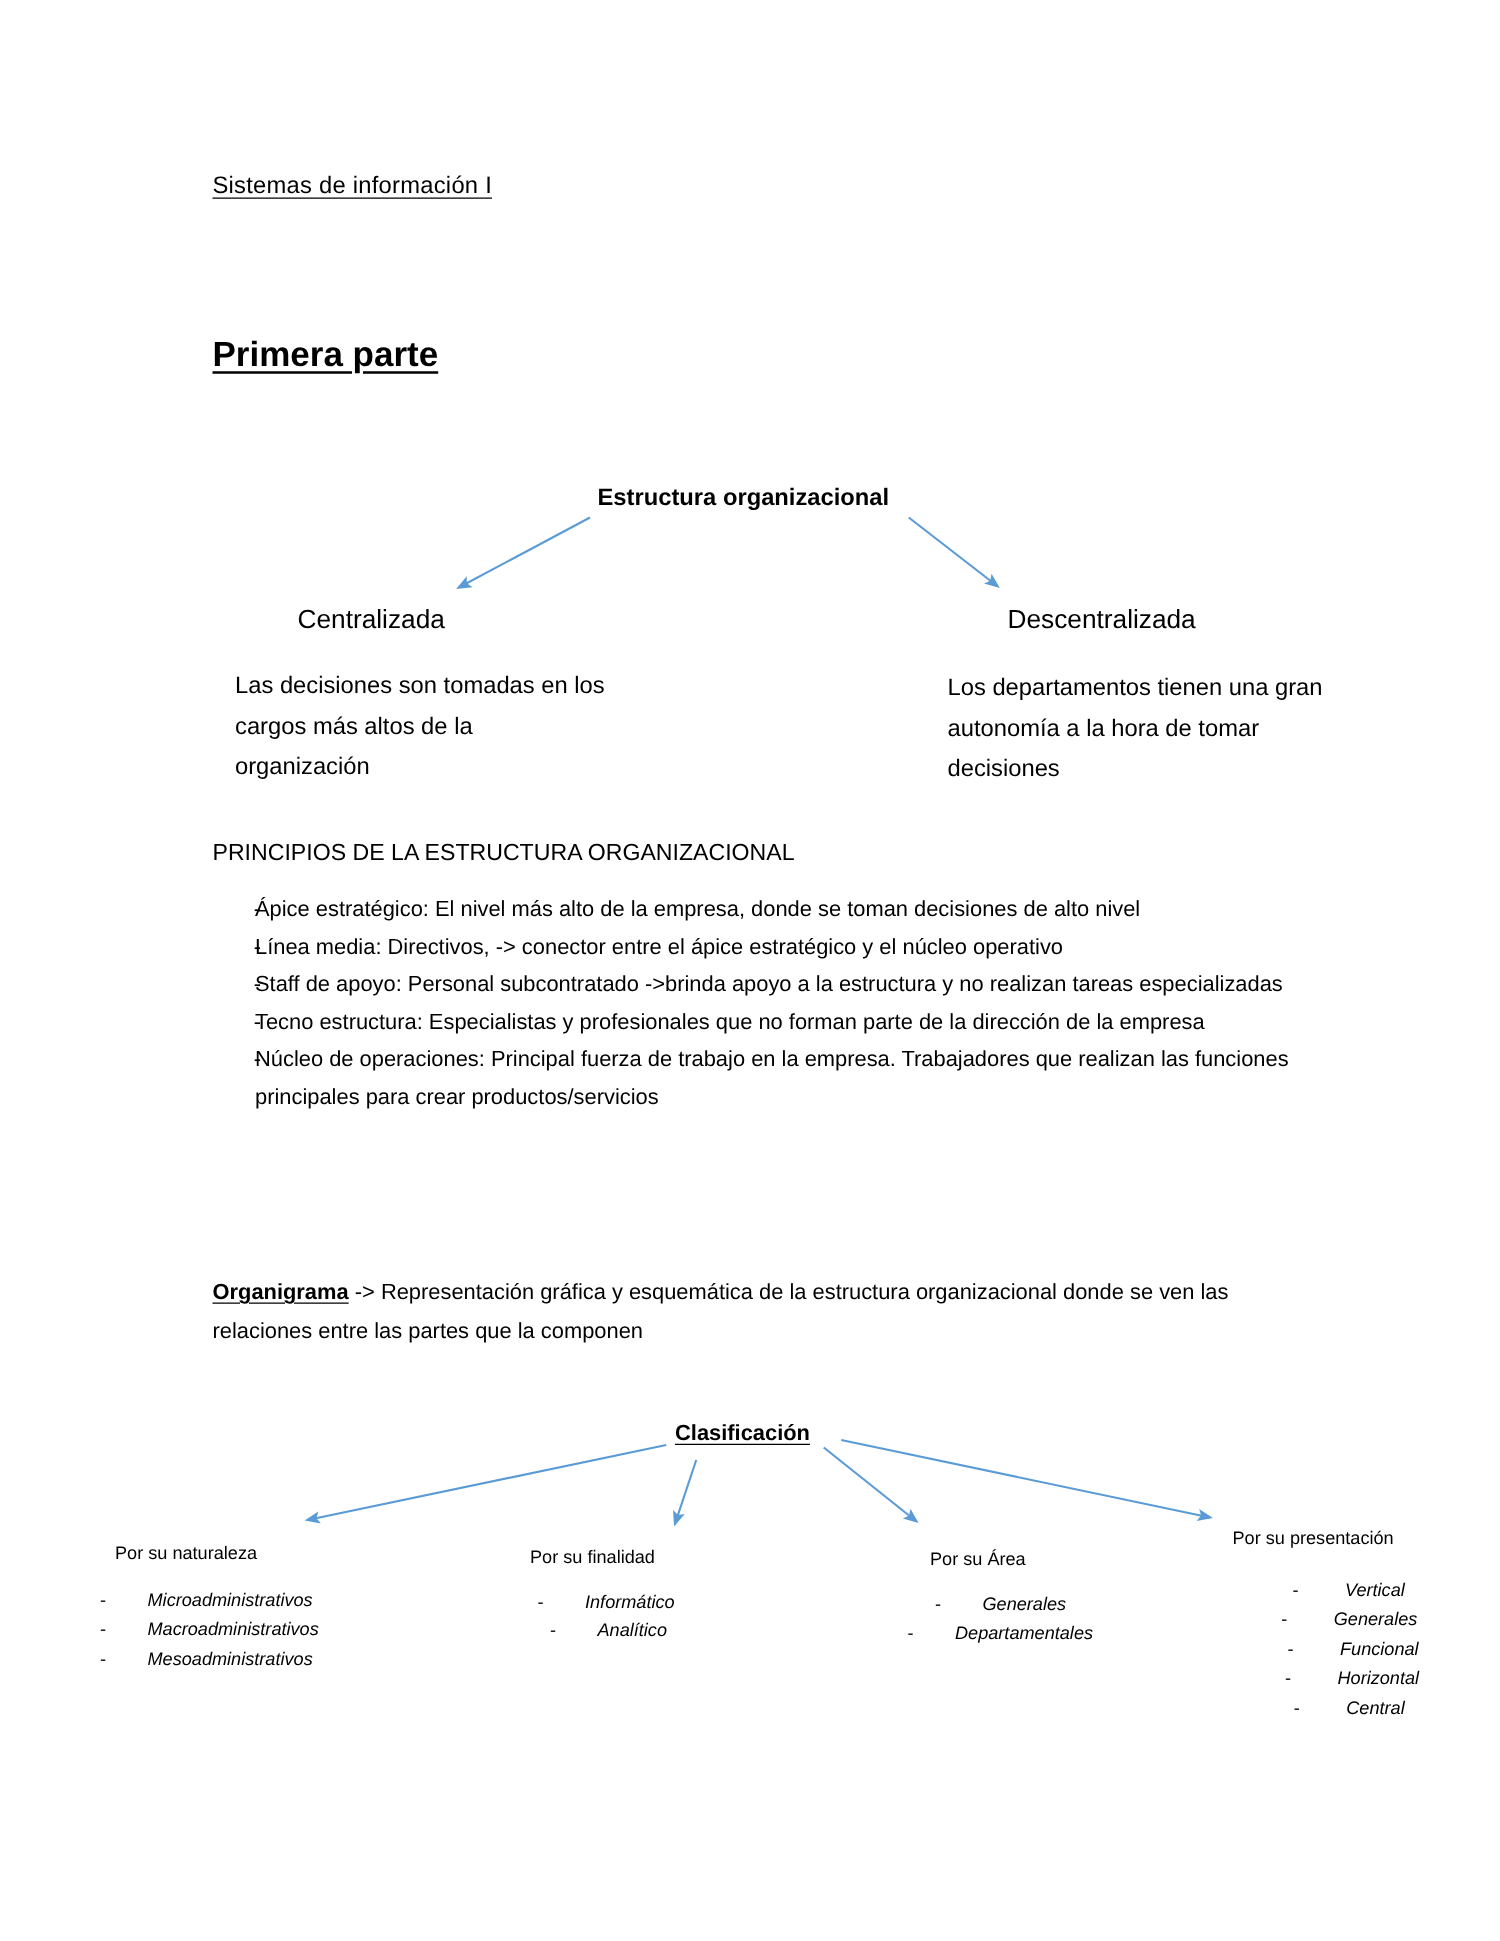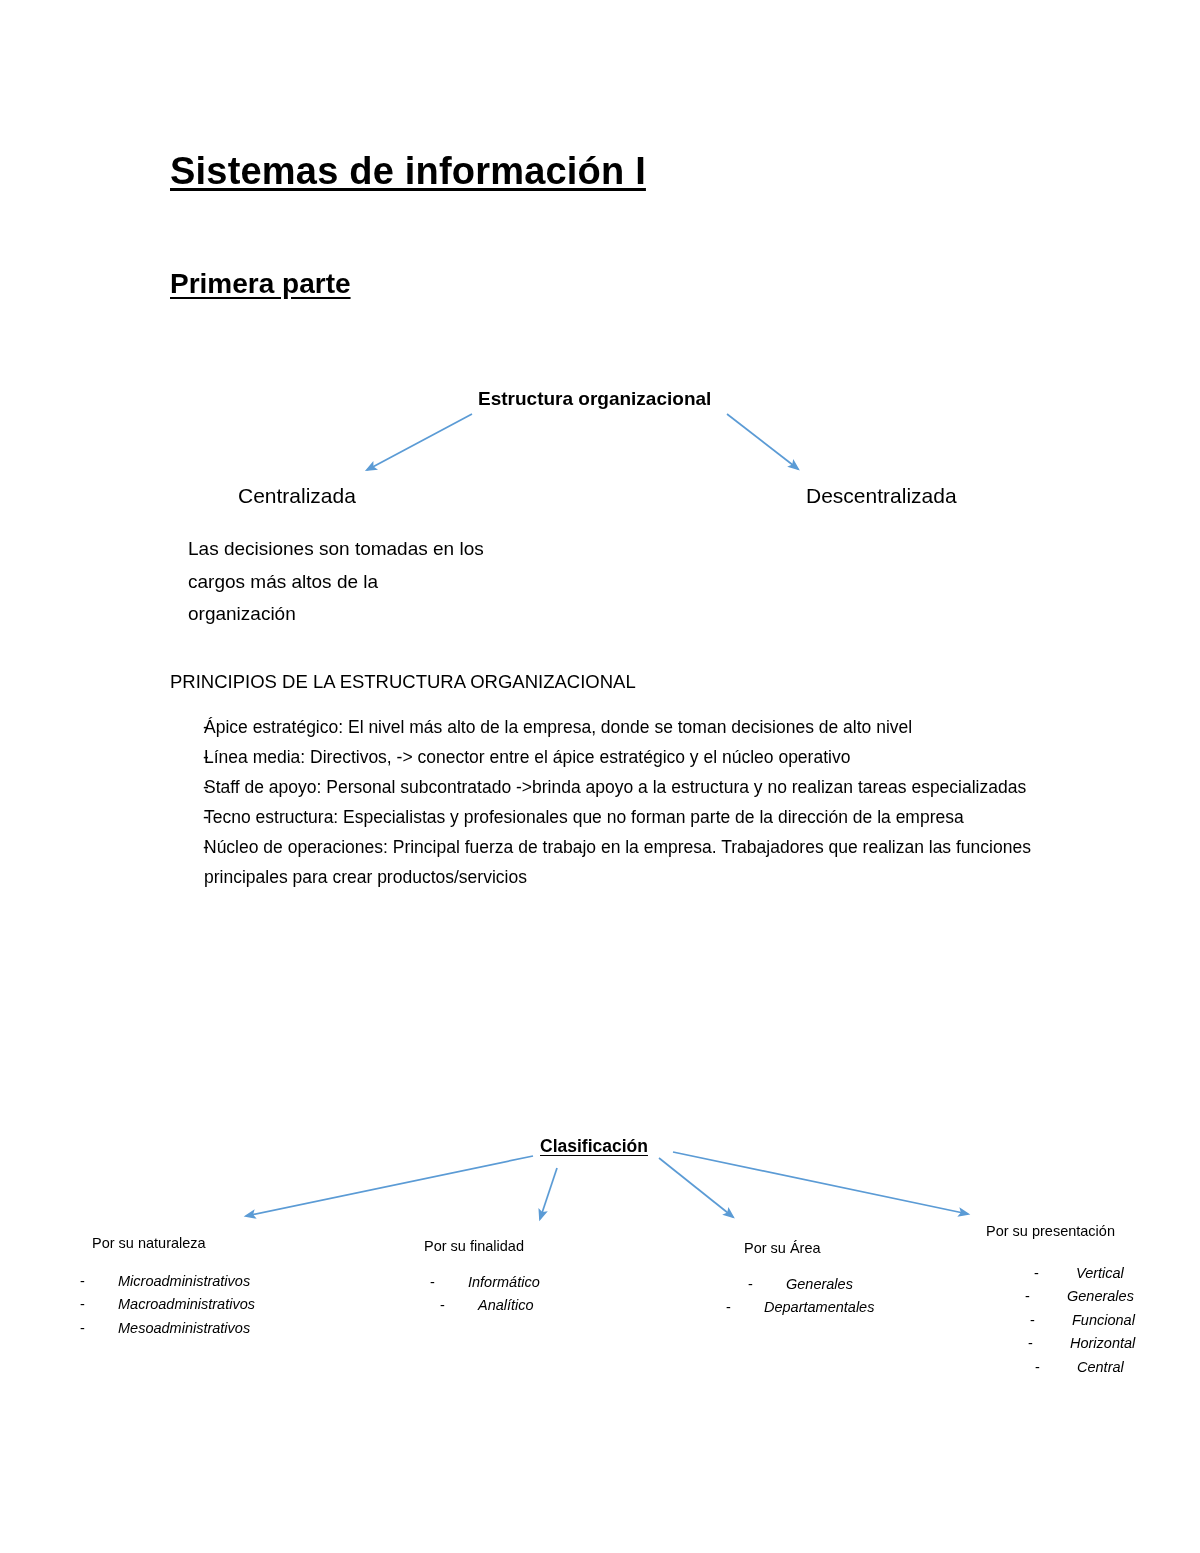--- a/index.html
+++ b/index.html
@@ -16,23 +16,23 @@
     width: 1200px;
     height: 1553px;
     background: #ffffff;
     overflow: hidden;
   }
 
   
   .doc-title {
     position: absolute;
     left: 170px;
-    top: 150px;
-    font-size: 38px;
-    font-weight: bold;
+    top: 138px;
+    font-size: 19px;
+    font-weight: normal;
     letter-spacing: 0.2px;
     text-decoration: underline;
     text-underline-offset: 4px;
     white-space: nowrap;
   }
   .doc-subtitle {
     position: absolute;
     left: 170px;
     top: 268px;
     font-size: 28px;
@@ -177,20 +177,23 @@
     <line x1="673" y1="1152" x2="968" y2="1214" stroke="#5b9bd5" stroke-width="1.7" marker-end="url(#arrowhead)"></line>
   </svg>
 
   <div class="node-title" style="left:478px; top:388px;">Estructura organizacional</div>
 
   <div class="node-label" style="left:238px; top:484px;">Centralizada</div>
   <div class="node-caption" style="left:188px; top:533px; width:300px;">Las decisiones son tomadas en los
 cargos más altos de la organización</div>
 
   <div class="node-label" style="left:806px; top:484px;">Descentralizada</div>
+  <div class="node-caption" style="left:758px; top:535px; width:300px;">Los departamentos tienen una gran
+autonomía a la hora de tomar
+decisiones</div>
 
   <div class="section-heading" style="top:671px;">PRINCIPIOS DE LA ESTRUCTURA ORGANIZACIONAL</div>
 
   <div class="principles">
     <div class="principle-row">
       <span class="principle-dash">-</span>
       <span class="principle-text">Ápice estratégico: El nivel más alto de la empresa, donde se toman decisiones de alto nivel</span>
     </div>
     <div class="principle-row">
       <span class="principle-dash">-</span>
@@ -203,20 +206,23 @@
     <div class="principle-row">
       <span class="principle-dash">-</span>
       <span class="principle-text">Tecno estructura: Especialistas y profesionales que no forman parte de la dirección de la empresa</span>
     </div>
     <div class="principle-row">
       <span class="principle-dash">-</span>
       <span class="principle-text">Núcleo de operaciones: Principal fuerza de trabajo en la empresa. Trabajadores que realizan las funciones principales para crear productos/servicios</span>
     </div>
   </div>
 
+  <div class="para">
+    <span class="term">Organigrama</span><span> -&gt; Representación gráfica y esquemática de la estructura organizacional donde se ven las relaciones entre las partes que la componen</span>
+  </div>
 
   <div class="clasif-title">Clasificación</div>
 
   <div class="branch-label" style="left:92px; top:1235px;">Por su naturaleza</div>
   <div class="branch-list" style="left:80px; top:1270px;">
     <div class="branch-item">
       <span class="bi-dash" style="width:38px">-</span>
       <span class="bi-text">Microadministrativos</span>
     </div>
     <div class="branch-item">

